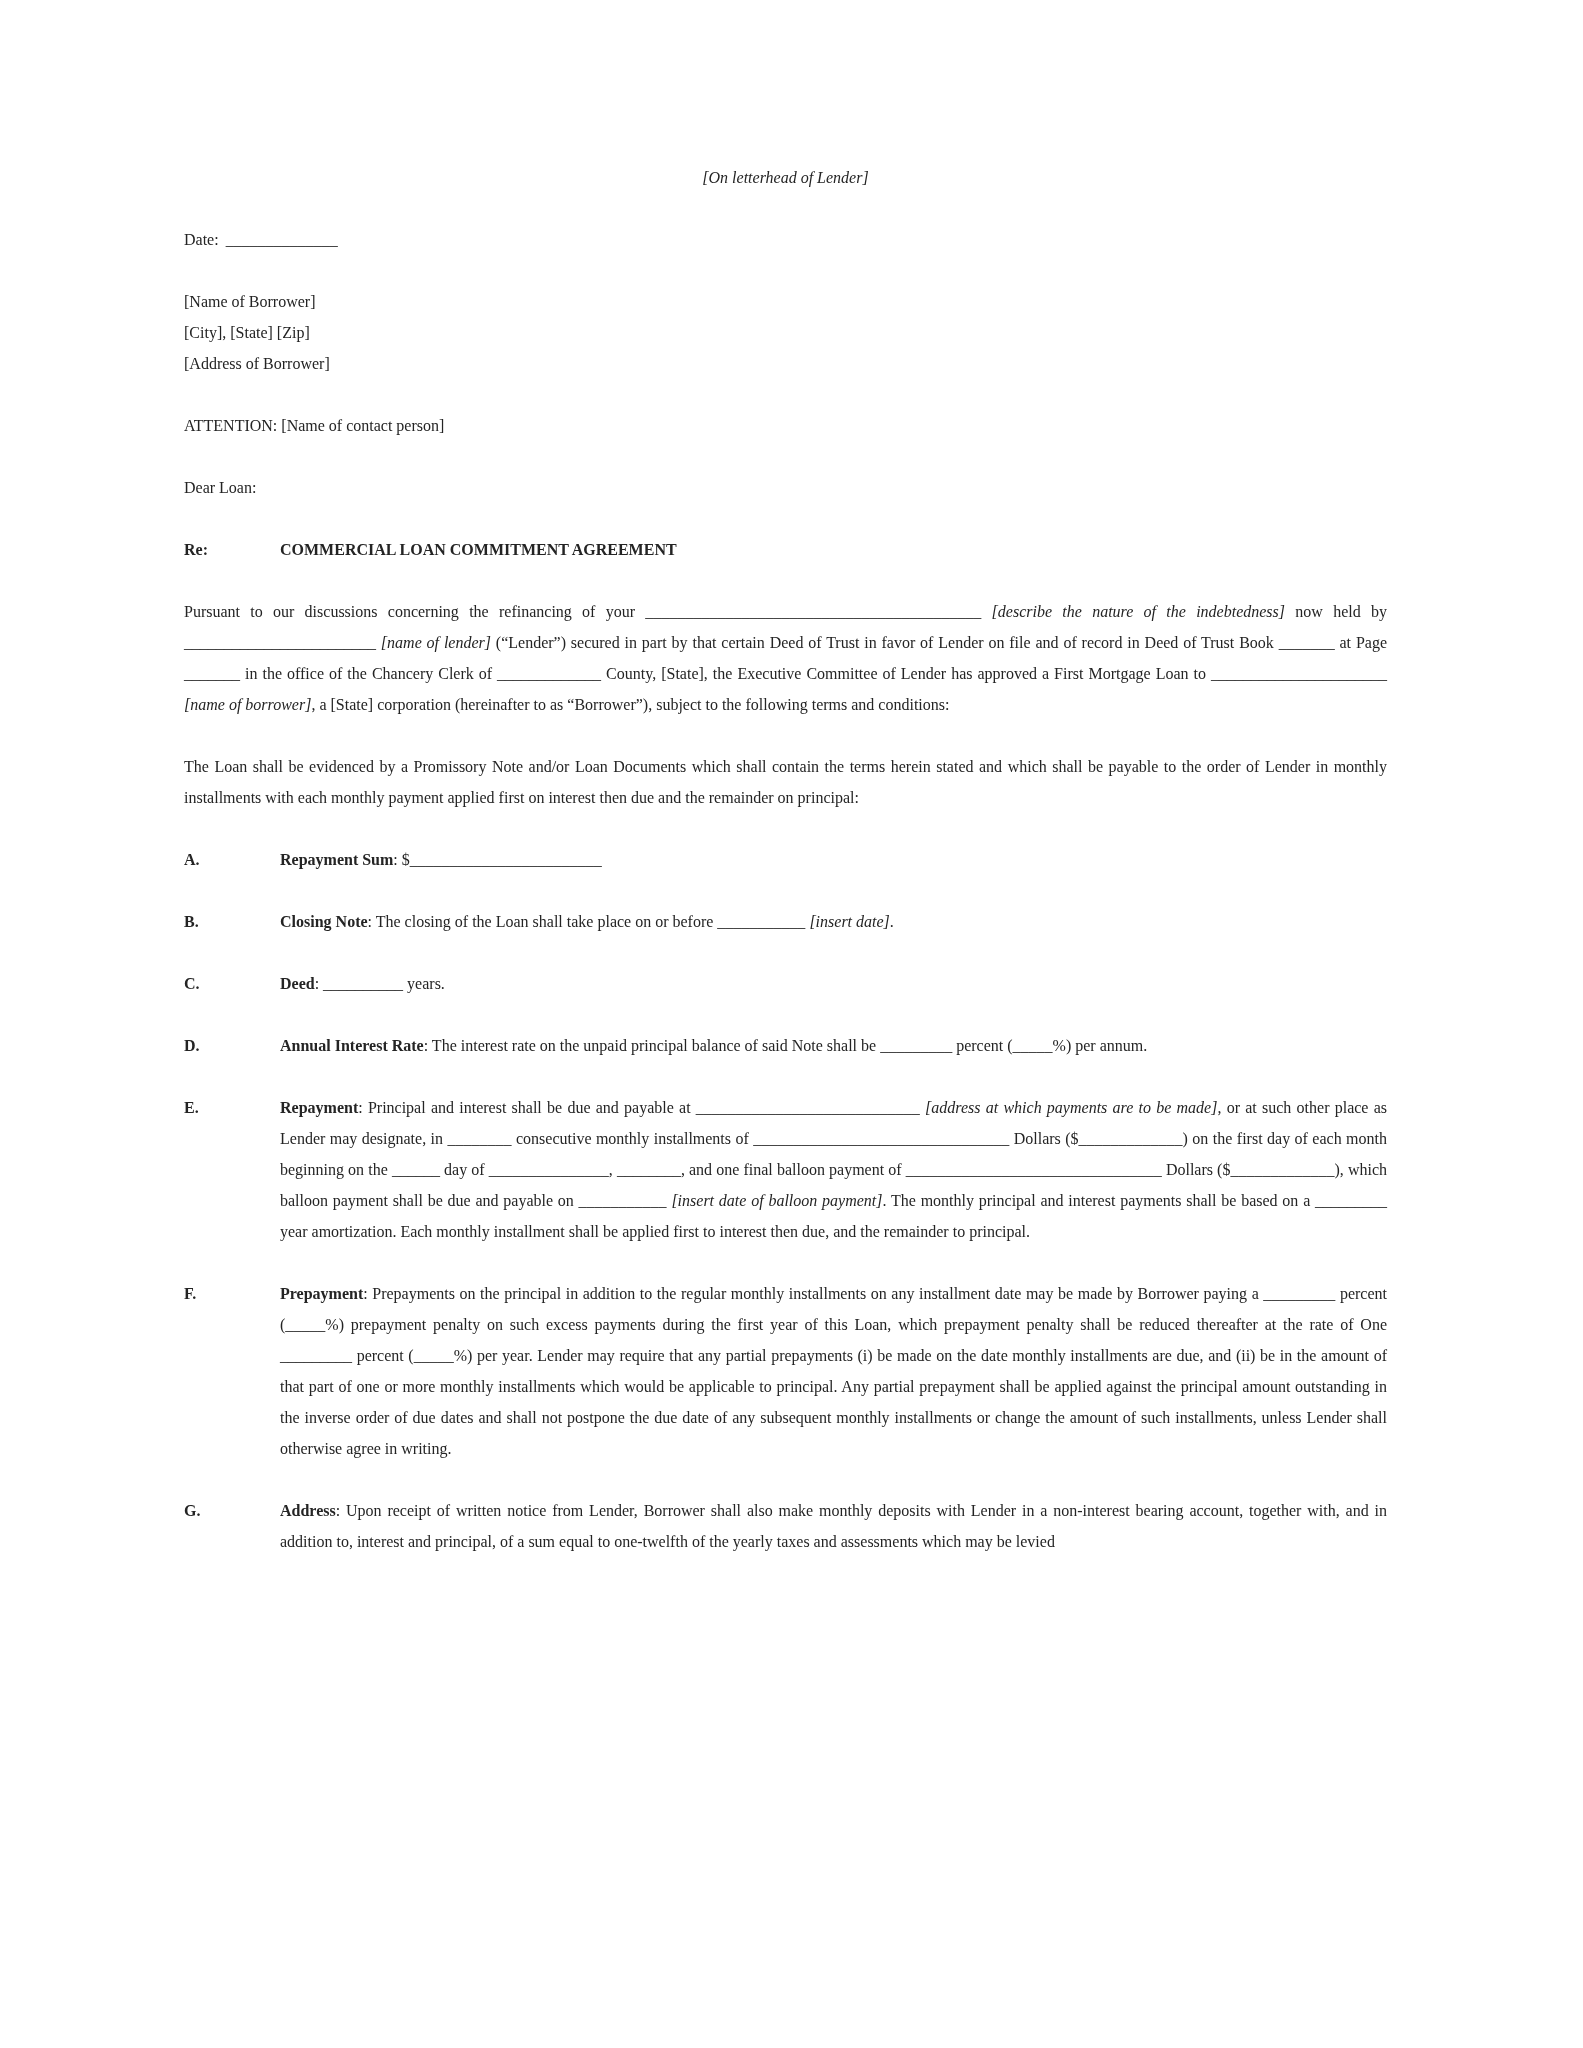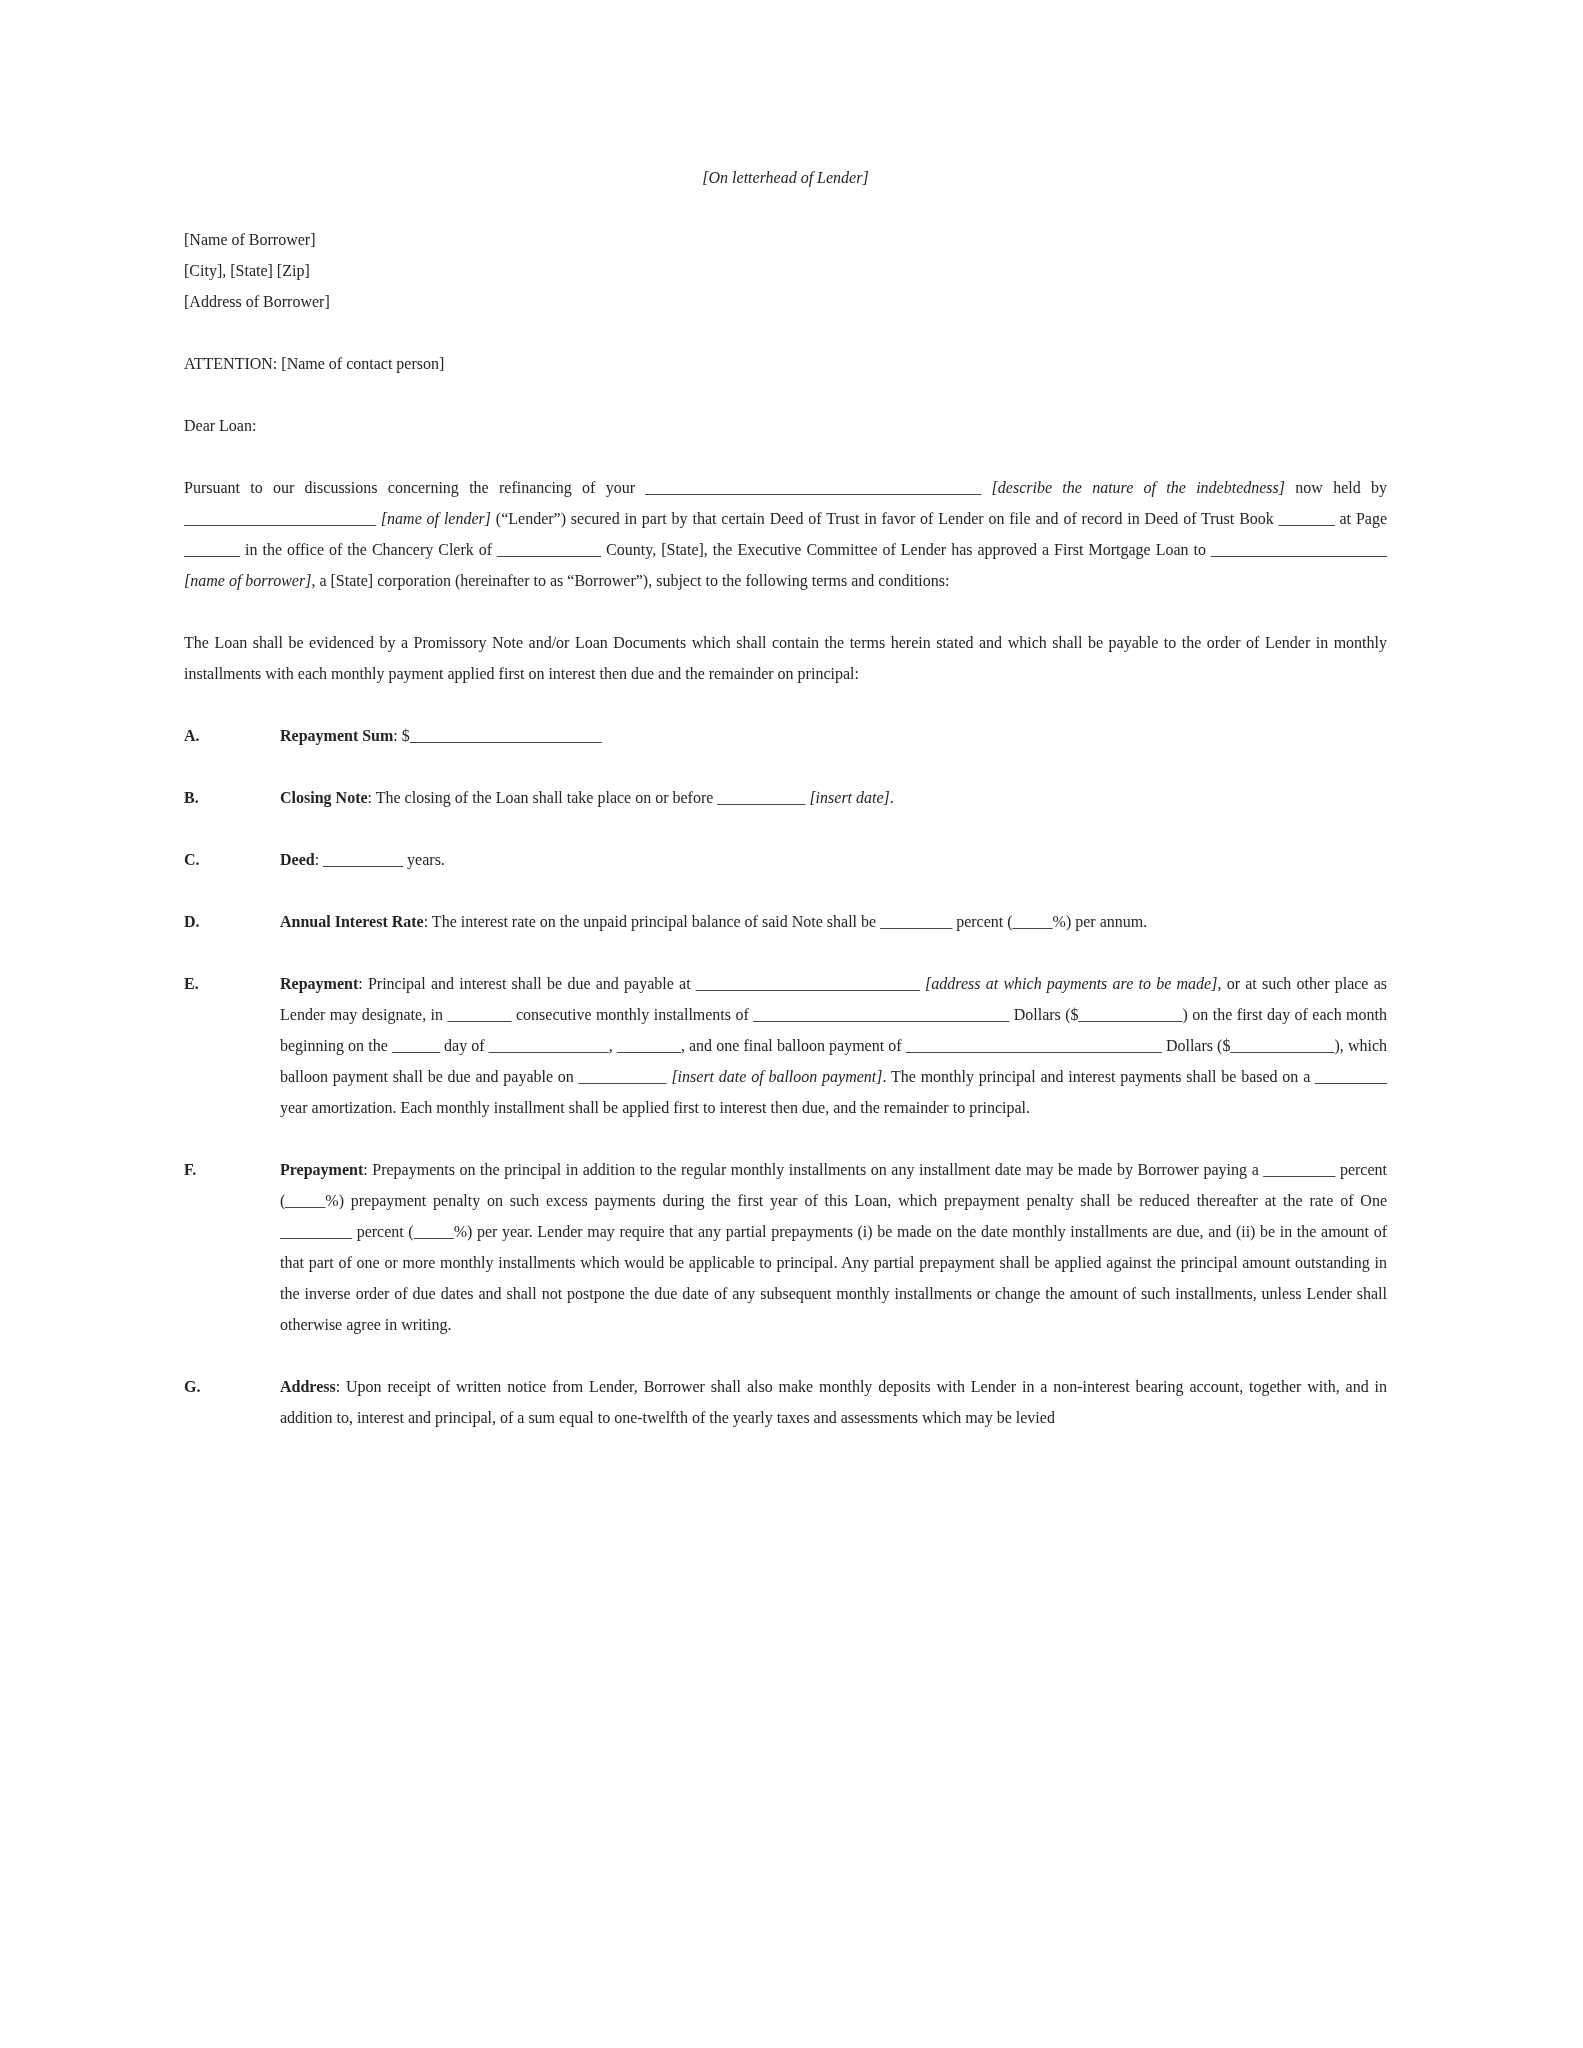--- a/index.html
+++ b/index.html
@@ -33,31 +33,38 @@
   .item-body { flex: 1; }
   .tight-lines .line { line-height: 31px; }
 </style>
 </head>
 <body>
 
 <div class="page">
 
   <div class="block note it">[On letterhead of Lender]</div>
 
+  <div class="block date-line">
+    <span>Date:</span><span class="date-blank">______________</span>
+  </div>
 
   <div class="block tight-lines">
     <div class="line">[Name of Borrower]</div>
     <div class="line">[City], [State] [Zip]</div>
     <div class="line">[Address of Borrower]</div>
   </div>
 
   <div class="block">ATTENTION: [Name of contact person]</div>
 
   <div class="block">Dear Loan:</div>
 
+  <div class="block re-line">
+    <span class="re-label bd">Re:</span>
+    <span class="re-title bd">COMMERCIAL LOAN COMMITMENT AGREEMENT</span>
+  </div>
 
   <p class="block just"><span>Pursuant to our discussions concerning the refinancing of your __________________________________________ </span><span class="it">[describe the nature of the indebtedness]</span><span> now held by ________________________ </span><span class="it">[name of lender]</span><span> (“Lender”) secured in part by that certain Deed of Trust in favor of Lender on file and of record in Deed of Trust Book _______ at Page _______ in the office of the Chancery Clerk of _____________ County, [State], the Executive Committee of Lender has approved a First Mortgage Loan to ______________________ </span><span class="it">[name of borrower]</span><span>, a [State] corporation (hereinafter to as “Borrower”), subject to the following terms and conditions:</span></p>
 
   <p class="block just"><span>The Loan shall be evidenced by a Promissory Note and/or Loan Documents which shall contain the terms herein stated and which shall be payable to the order of Lender in monthly installments with each monthly payment applied first on interest then due and the remainder on principal:</span></p>
 
   <div>
 
     <div class="block list-item">
       <div class="letter bd">A.</div>
       <div class="item-body just"><span class="bd">Repayment Sum</span><span>: $________________________</span></div>

